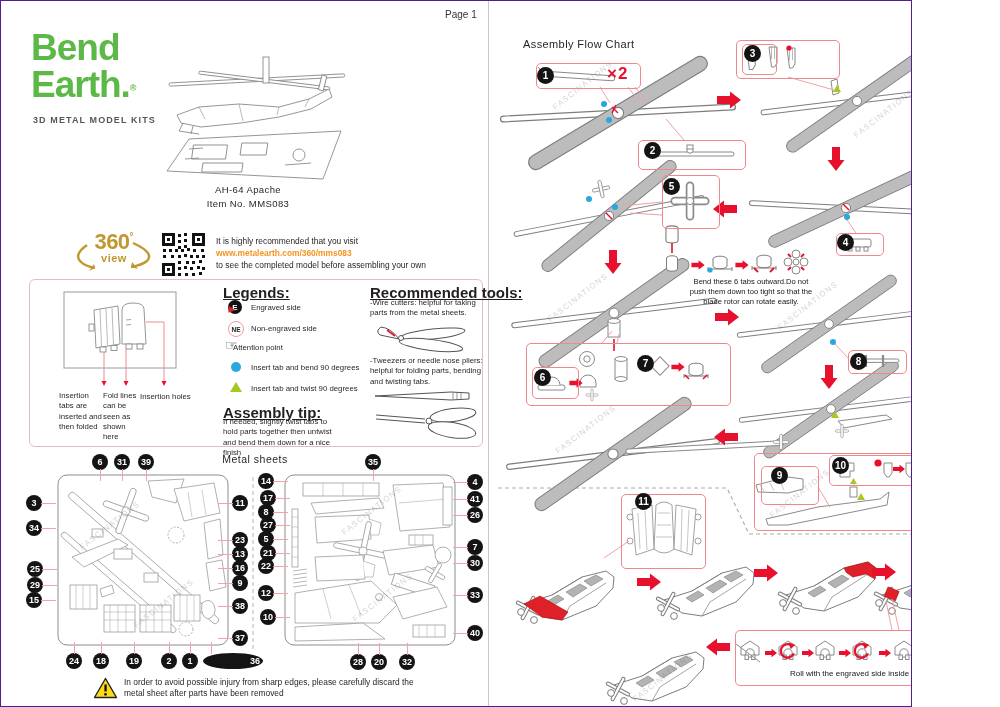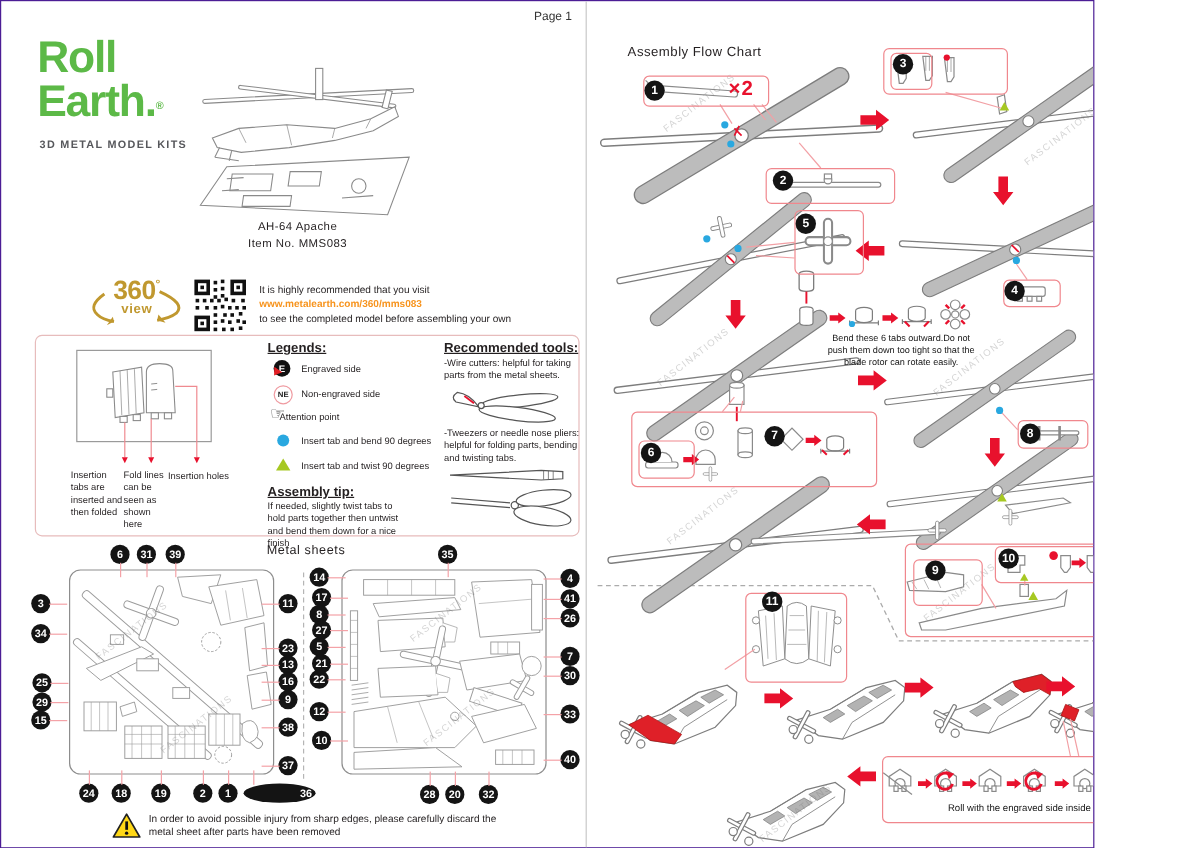--- a/index.html
+++ b/index.html
@@ -14,21 +14,21 @@
   .prod{position:absolute;font-size:9.5px;text-align:center;width:180px;letter-spacing:.4px;}
   
   .b360{position:absolute;color:#C0982F;font-weight:bold;}
   .b360 .big{font-size:22px;letter-spacing:-.5px;}
   .b360 .deg{font-size:10px;vertical-align:9px;}
   .b360 .view{display:block;text-align:center;font-size:11px;margin-top:-3px;letter-spacing:.5px;}
   .promo{position:absolute;font-size:8.4px;line-height:1.4;}
   .promo .link{color:#F7941E;font-weight:bold;}
   
   .infobox{position:absolute;border:1px solid #e7bcbc;border-radius:6px;}
-  .h-ul{position:absolute;font-size:11px;font-weight:bold;text-decoration:underline;}
+  .h-ul{position:absolute;font-size:15px;font-weight:bold;text-decoration:underline;}
   .small{position:absolute;font-size:7.8px;line-height:1.32;}
   .leg-label{position:absolute;font-size:7.8px;}
   .badgeE{position:absolute;width:14px;height:14px;border-radius:50%;background:#111;color:#fff;
           font-size:8px;font-weight:bold;display:flex;align-items:center;justify-content:center;}
   .badgeE::after{content:"";position:absolute;left:-3px;bottom:-3px;border:4px solid transparent;border-top:6px solid #E31E24;transform:rotate(35deg);}
   .badgeNE{position:absolute;width:14px;height:14px;border-radius:50%;background:#fff;border:1.3px solid #ef9aa0;color:#222;
           font-size:6.5px;font-weight:bold;display:flex;align-items:center;justify-content:center;}
   .hand{position:absolute;font-size:14px;color:#444;font-family:"DejaVu Sans",sans-serif;}
   .bluedot{position:absolute;width:10px;height:10px;border-radius:50%;background:#29A8E0;}
   .limetri{position:absolute;width:0;height:0;border-left:6px solid transparent;border-right:6px solid transparent;border-bottom:10px solid #A6C822;}
@@ -52,21 +52,21 @@
   .art{z-index:1;}
 </style>
 </head>
 <body>
 
 <div class="canvas">
   <div class="divider"></div>
 
   <div class="page-label" style="left:444px;top:8px;">Page 1</div>
 
-  <div class="brand-word" style="left:30px;top:28px;">Roll</div>
+  <div class="brand-word" style="left:30px;top:28px;">Bend</div>
   <div class="brand-word" style="left:30px;top:65px;"><span>Earth.</span><span class="brand-reg">®</span></div>
   <div class="tagline" style="left:32px;top:114px;">3D METAL MODEL KITS</div>
 
   <svg class="art" style="left:158px;top:48px;" width="192" height="140" viewBox="0 0 192 140">
     <g stroke="#8a8a8a" stroke-width=".9" fill="none">
       <rect x="10" y="34" width="176" height="3.2" rx="1.6" transform="rotate(-3 10 36)" fill="#fff"></rect>
       <rect x="40" y="22" width="132" height="3" rx="1.5" transform="rotate(7 40 22)" fill="#fff"></rect>
       <rect x="104" y="8" width="6" height="26" fill="#fff"></rect>
       <path d="M18,66 L40,58 L80,55 L120,58 L150,50 L170,40 L173,48 L152,60 L120,68 L82,74 L42,78 L22,74 Z" fill="#fff"></path>
       <path d="M40,58 L46,70 M80,55 L84,72 M120,58 L118,66 M150,50 L146,58" stroke-width=".6"></path>

